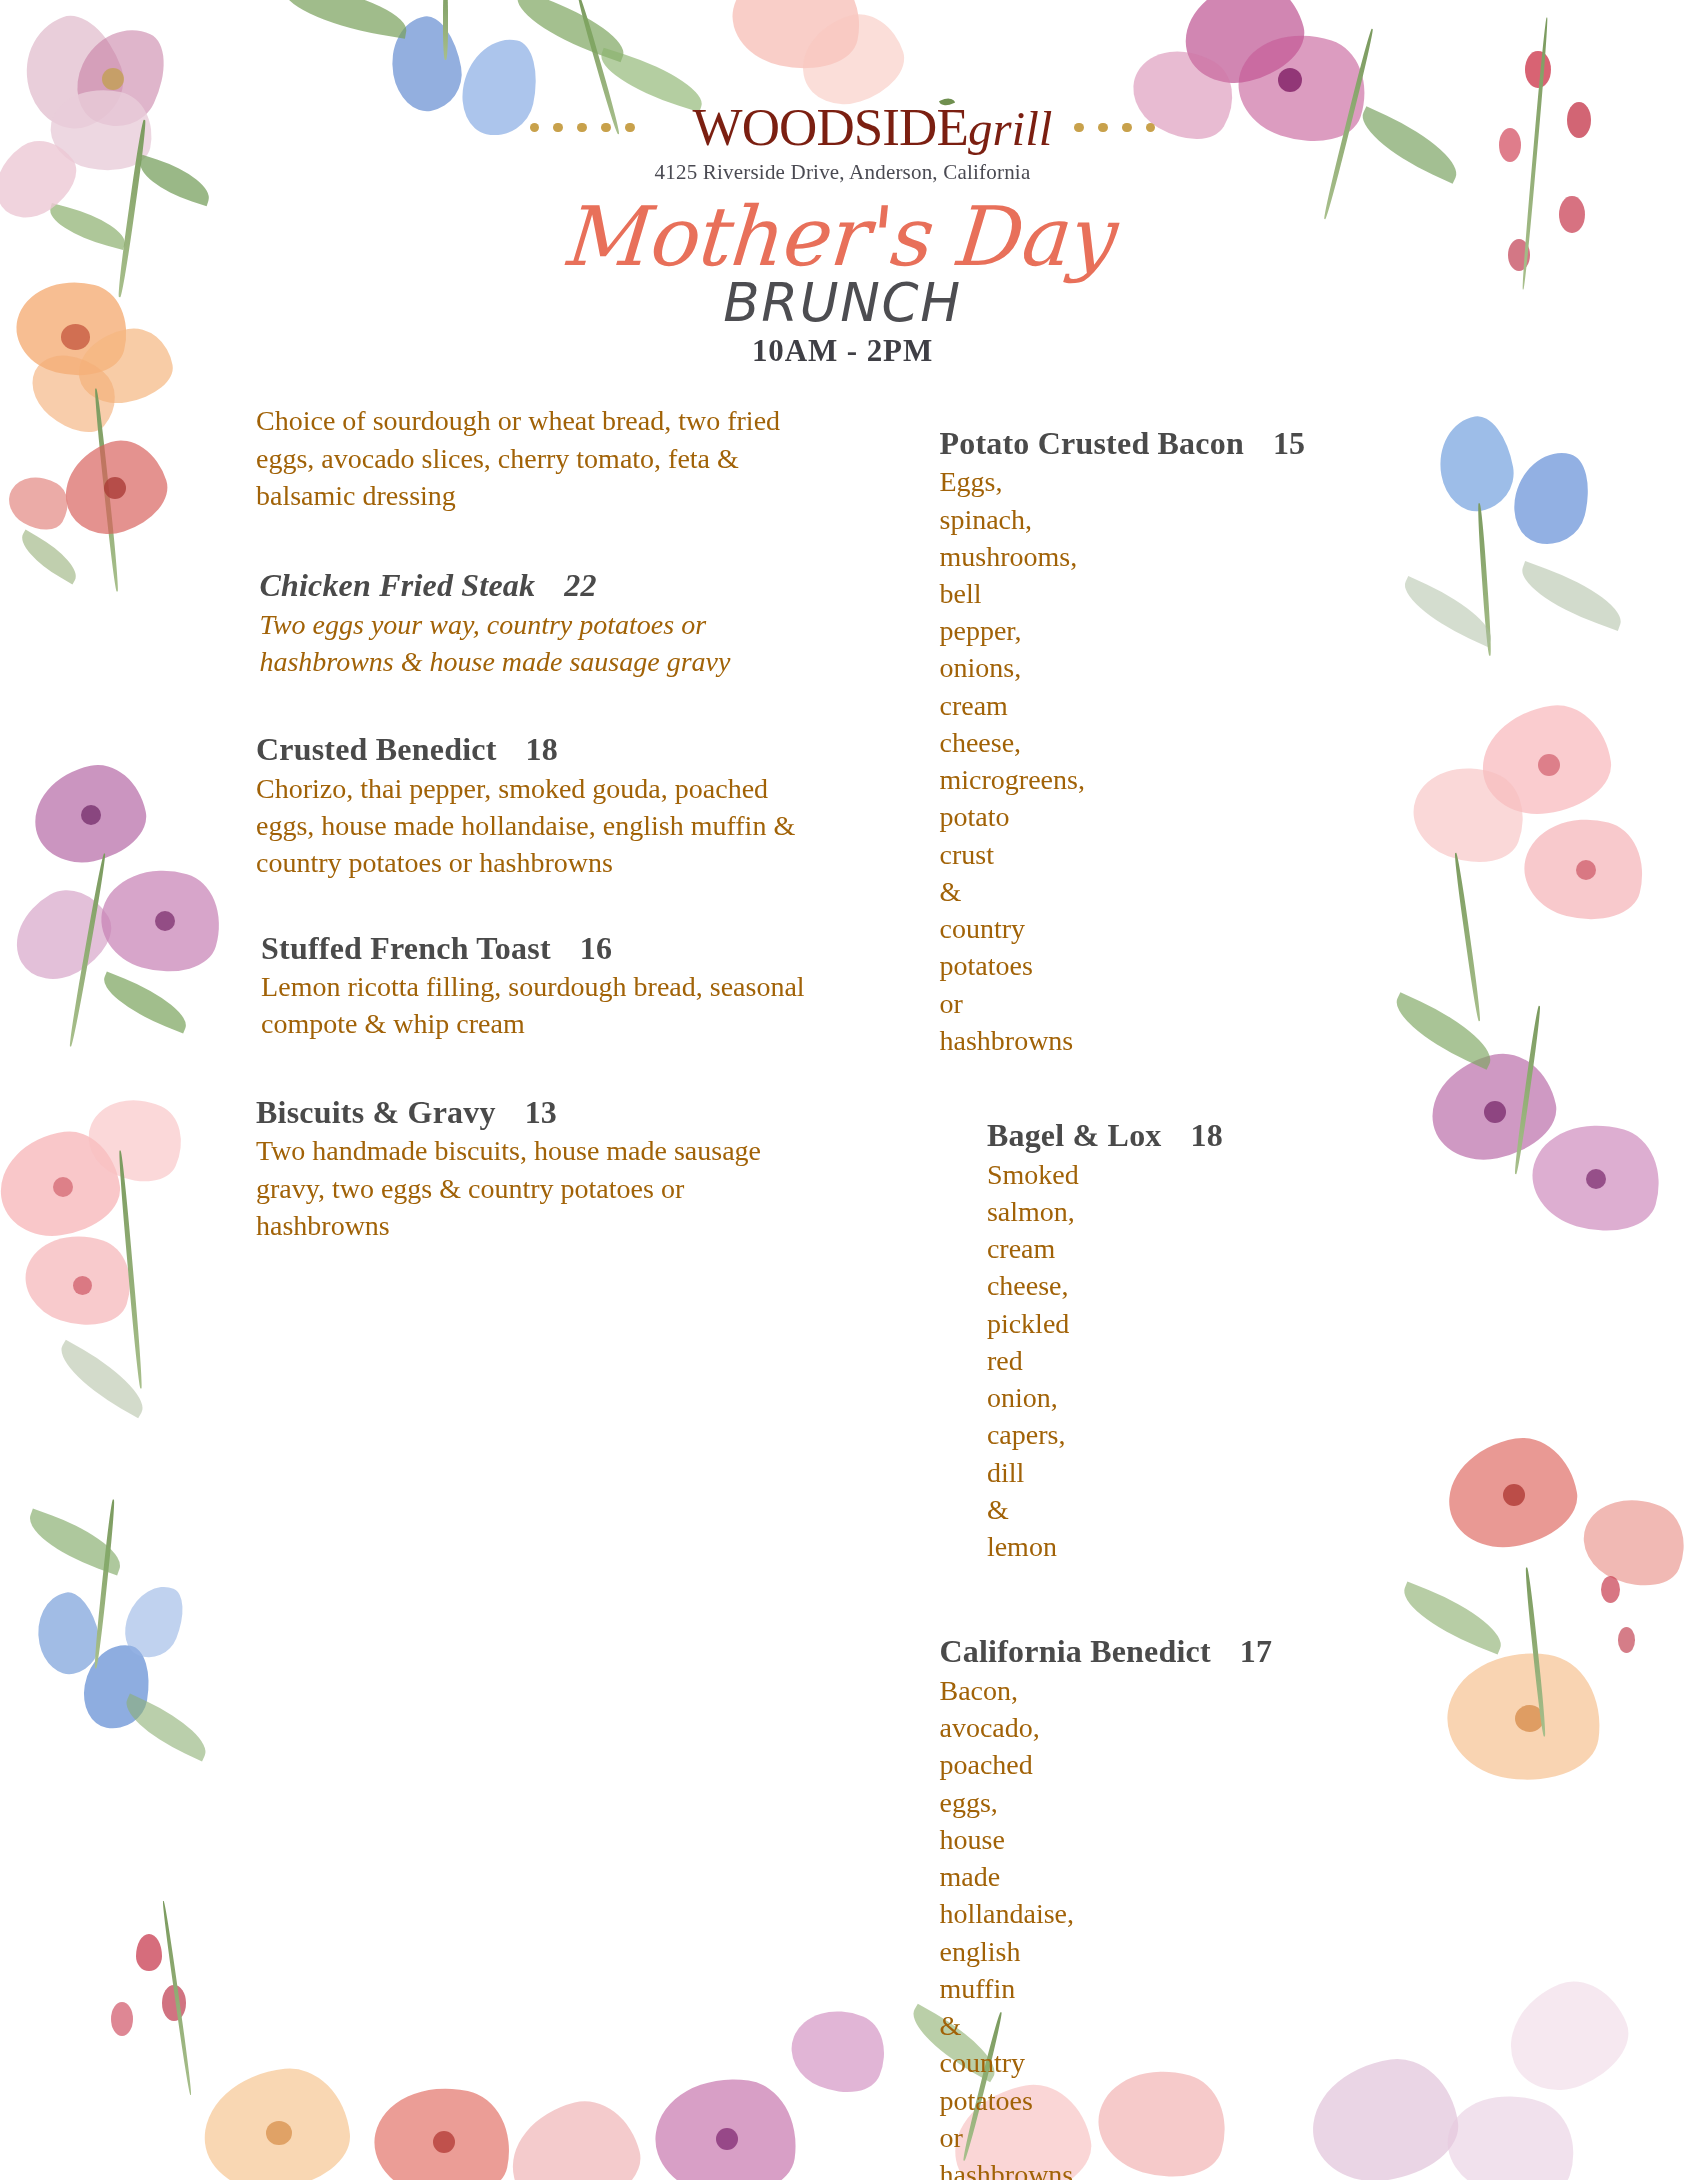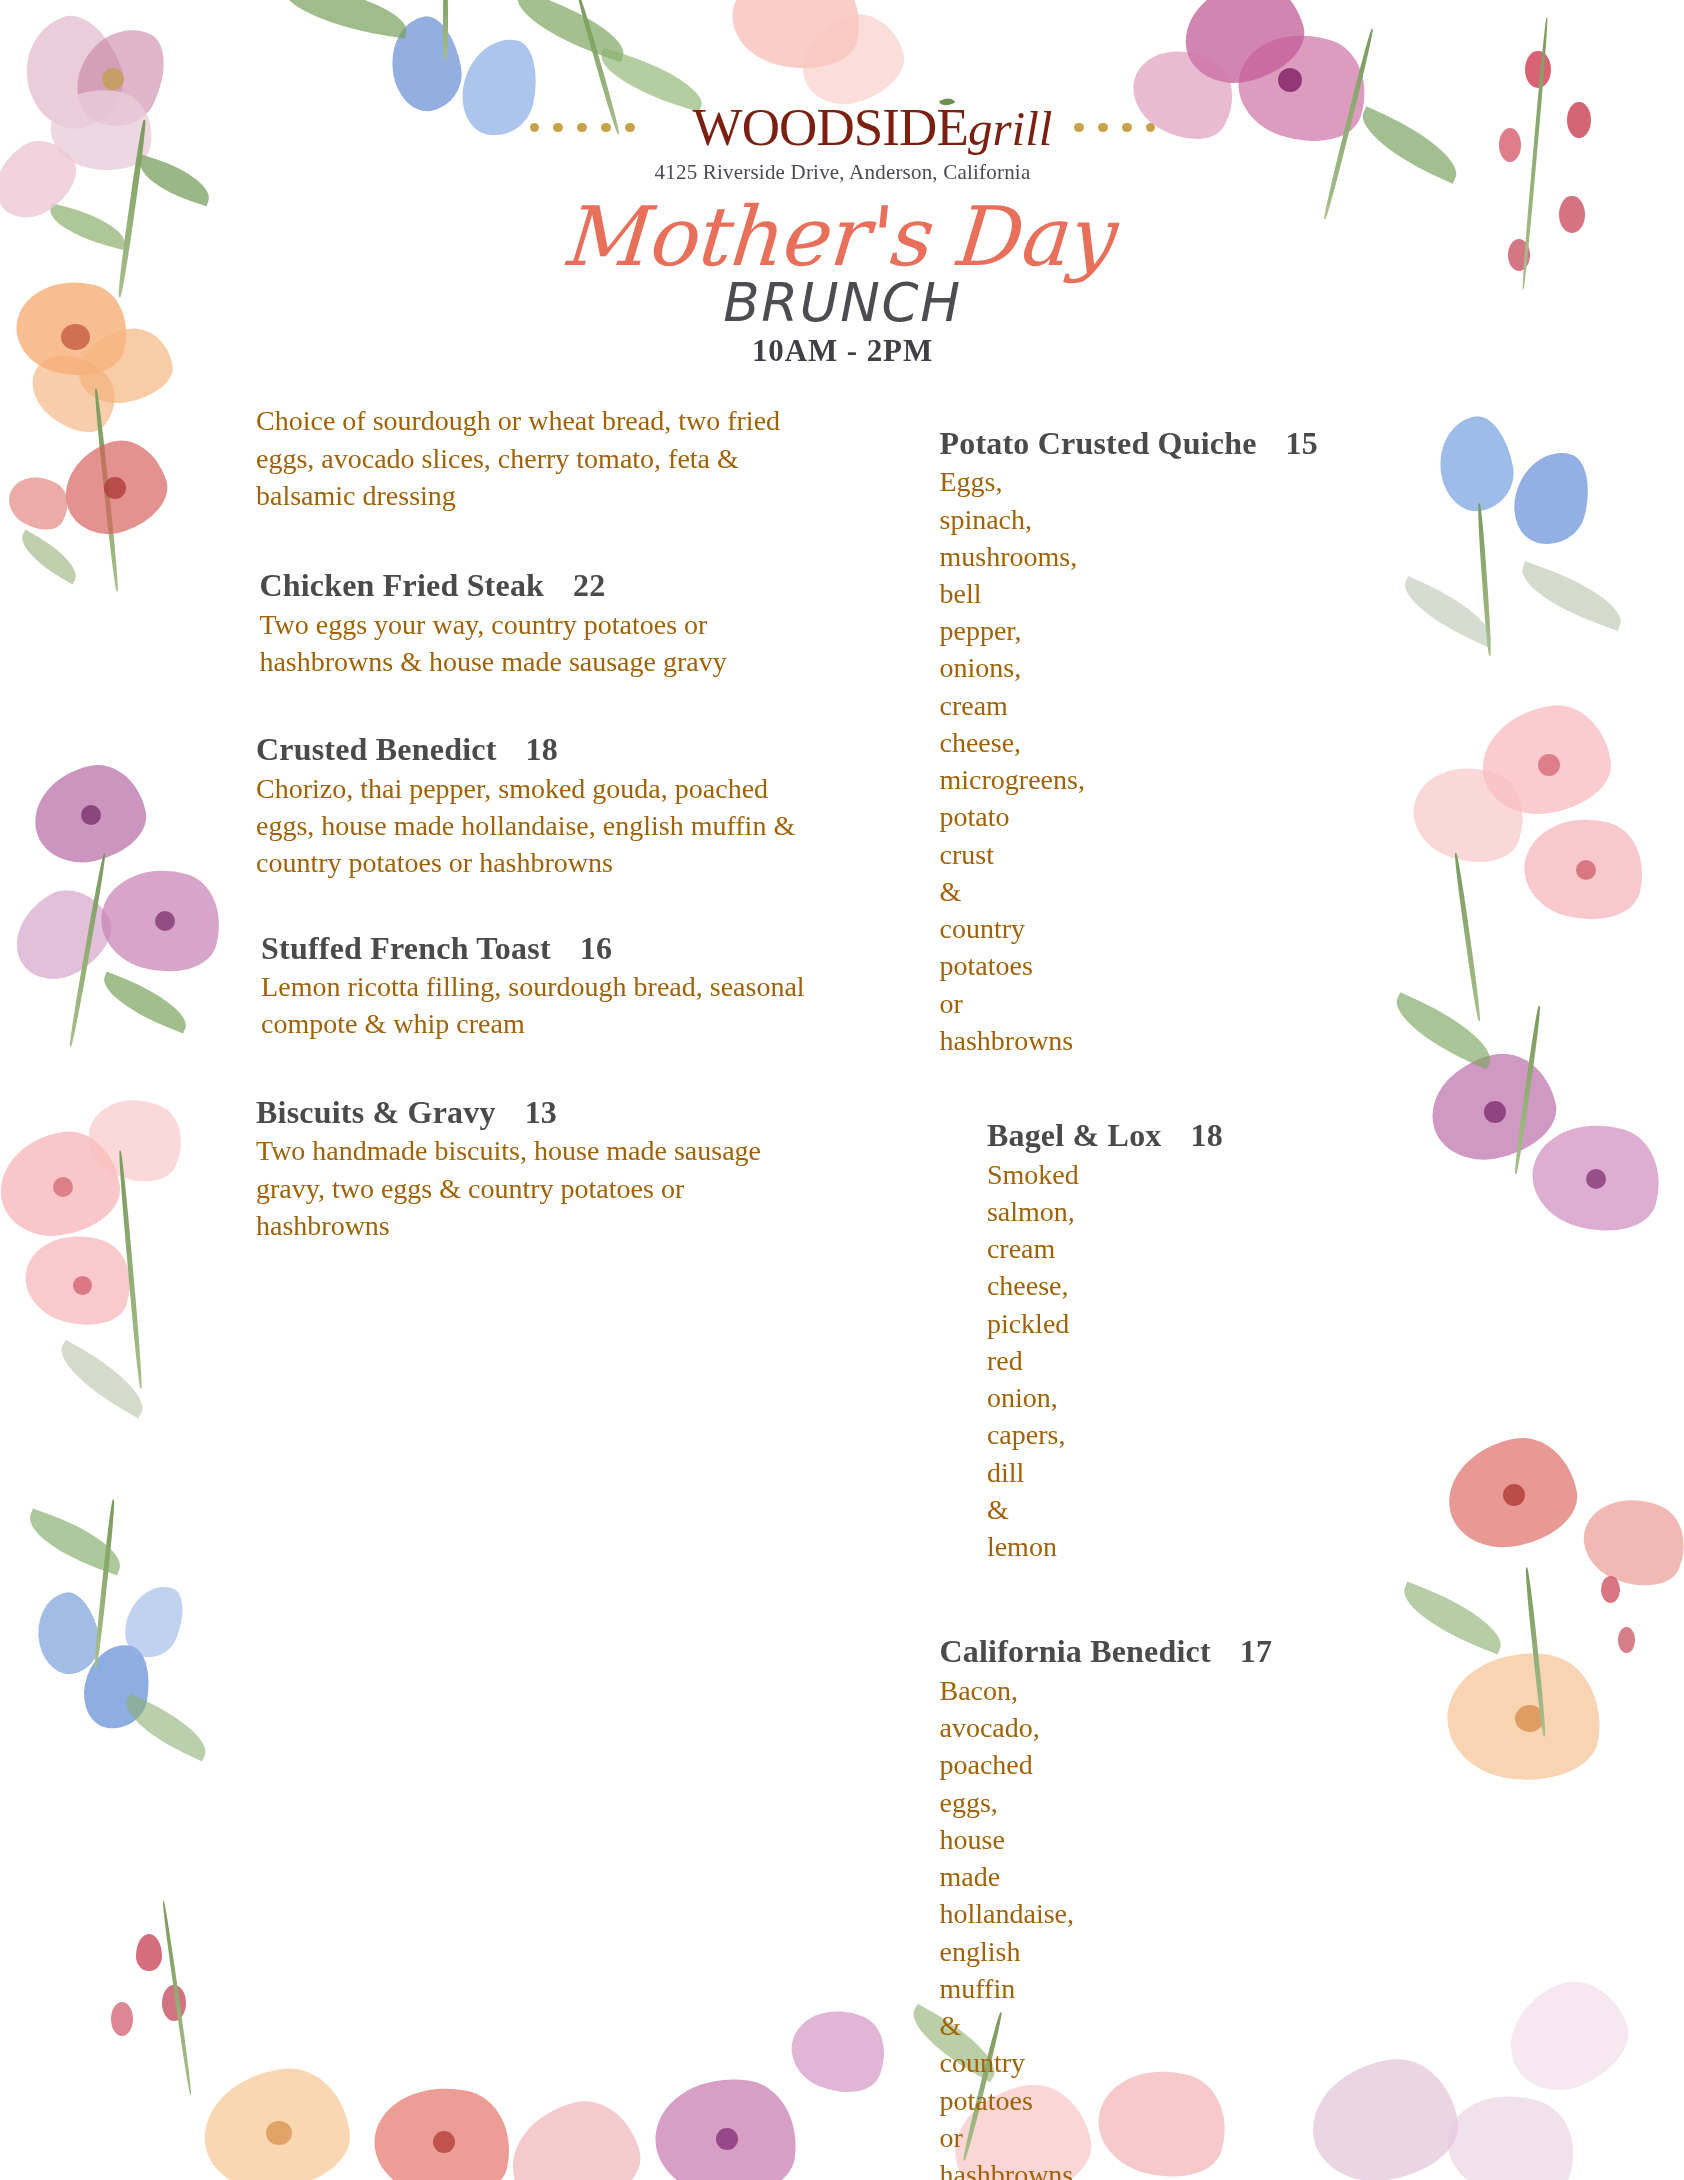--- a/index.html
+++ b/index.html
@@ -249,21 +249,21 @@
     <div class="hours">10AM - 2PM</div>
   </div>
 
   <div class="menu">
 
     <div class="col col-left">
       <div class="item" style="margin-top:0;">
         <div class="item-desc">Choice of sourdough or wheat bread, two fried eggs, avocado slices, cherry tomato, feta &amp; balsamic dressing</div>
       </div>
 
-      <div class="item" style="margin-top:53px;padding-left:3.4px;">
+      <div class="item" style="margin-top:53px;padding-left:3.4px;font-style:italic;">
         <div class="item-title">
           <span>Chicken Fried Steak</span><span class="price">22</span>
         </div>
         <div class="item-desc">Two eggs your way, country potatoes or hashbrowns &amp; house made sausage gravy</div>
       </div>
 
       <div class="item" style="margin-top:51px;">
         <div class="item-title">
           <span>Crusted Benedict</span><span class="price">18</span>
         </div>
@@ -281,21 +281,21 @@
         <div class="item-title">
           <span>Biscuits &amp; Gravy</span><span class="price">13</span>
         </div>
         <div class="item-desc">Two handmade biscuits, house made sausage gravy, two eggs &amp; country potatoes or hashbrowns</div>
       </div>
     </div>
 
     <div class="col col-right">
       <div class="item" style="margin-top:24px;">
         <div class="item-title">
-          <span>Potato Crusted Quiche</span><span class="price">15</span>
+          <span>Potato Crusted Bacon</span><span class="price">15</span>
         </div>
         <div class="item-desc" style="max-width:588px;">Eggs, spinach, mushrooms, bell pepper, onions, cream cheese, microgreens, potato crust &amp; country potatoes or hashbrowns</div>
       </div>
 
       <div class="item" style="margin-top:58px;padding-left:3.4px;margin-left:44px;">
         <div class="item-title">
           <span>Bagel &amp; Lox</span><span class="price">18</span>
         </div>
         <div class="item-desc">Smoked salmon, cream cheese, pickled red onion, capers, dill &amp; lemon</div>
       </div>

